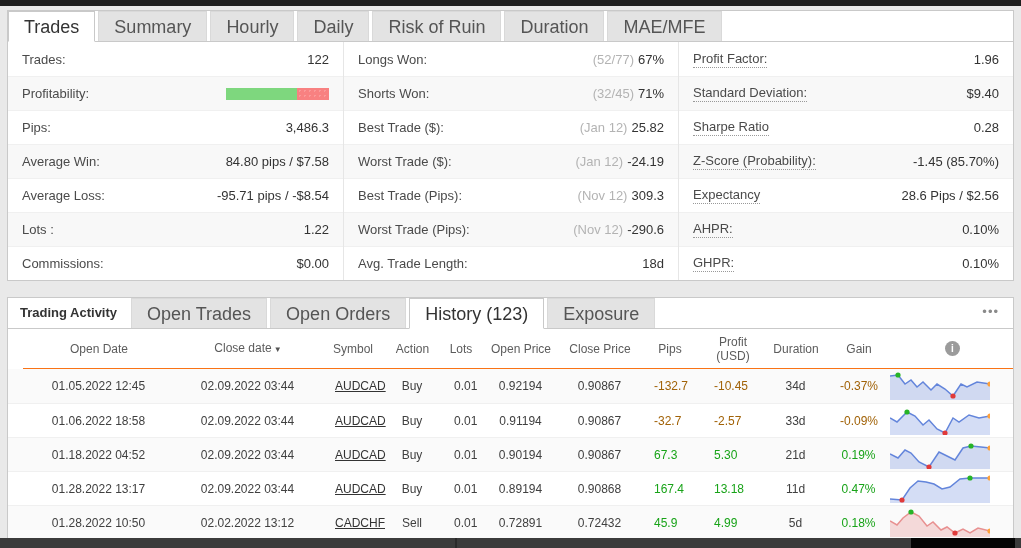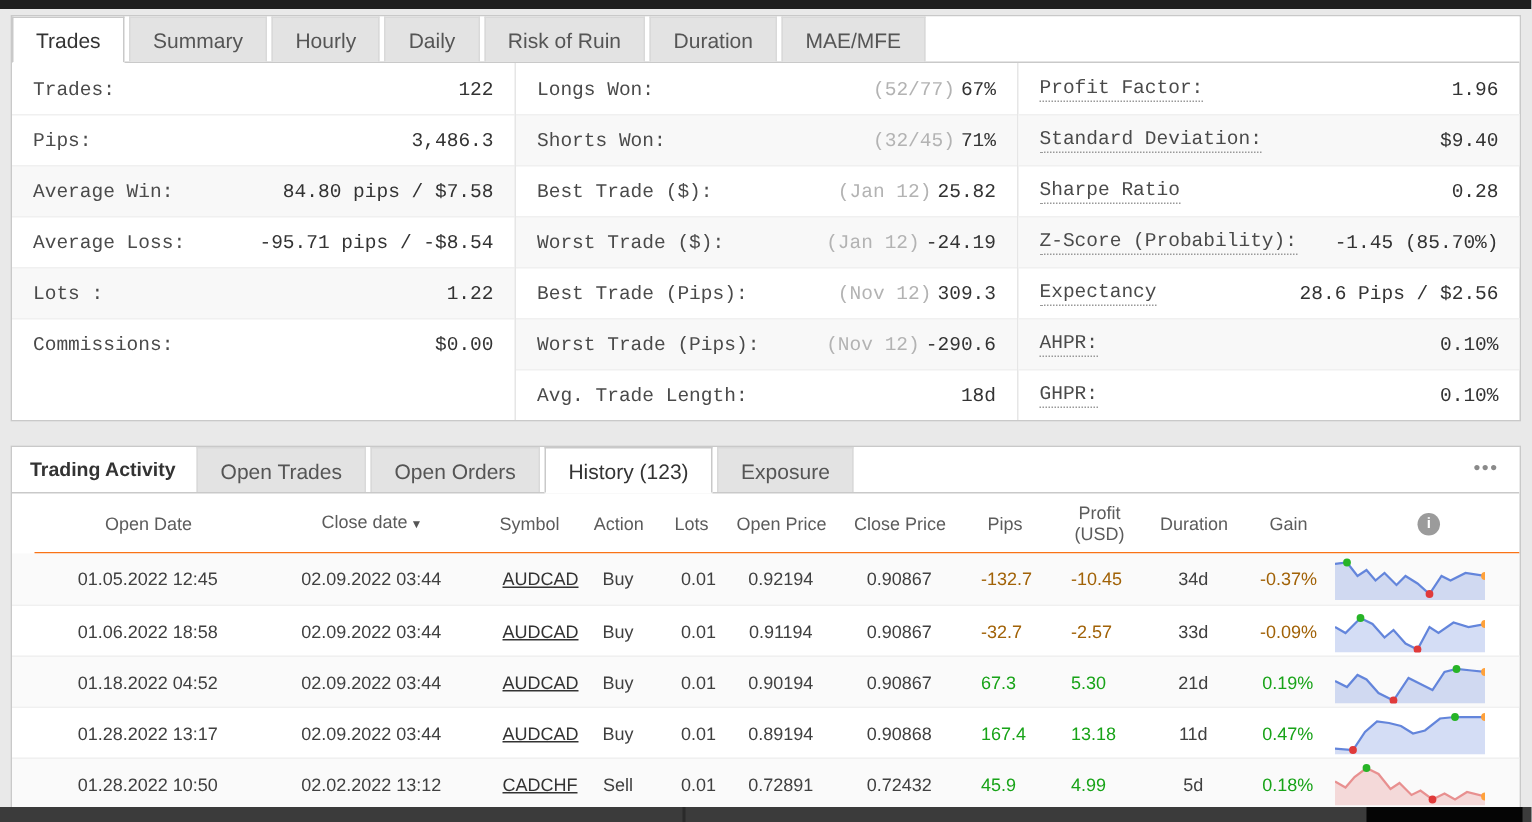--- a/index.html
+++ b/index.html
@@ -8,35 +8,35 @@
   .topbar { height:6px; background:#1e1e1e; width:100%; }
   .panel { background:#fff; border:1px solid #c9c9c9; margin:0 7px; }
   #stats-panel { margin-top:4px; }
   #activity-panel { margin-top:16px; height:260px; overflow:hidden; }
 
   
   .panel-head { display:flex; align-items:stretch; height:31px; background:#fff;
     border-bottom:1px solid #c9c9c9; }
   .panel-title { font-size:13px; font-weight:bold; color:#333; line-height:30px;
     padding:0 14px 0 12px; white-space:nowrap; }
-  .tab { font-size:14px; color:#555; background:#e3e3e3; line-height:30px;
+  .tab { font-size:18px; color:#555; background:#e3e3e3; line-height:30px;
     padding:0 15px; margin-right:3px; cursor:pointer; white-space:nowrap;
     border:1px solid #d9d9d9; border-bottom:none; }
   .tab.active { background:#fff; color:#333; border:1px solid #c9c9c9;
     border-bottom:1px solid #fff; margin-bottom:-1px; }
   .head-spacer { flex:1; }
   .menu-dots { color:#8a8a8a; font-size:13px; letter-spacing:1px; line-height:28px;
     padding:0 14px; cursor:pointer; }
 
   
   .stats-grid { display:grid; grid-template-columns:1fr 1fr 1fr; }
   .stats-col { border-left:1px solid #e6e6e6; }
   .stats-col:first-child { border-left:none; }
   .stat-row { height:34px; display:flex; align-items:center; justify-content:space-between;
-    padding:0 14px; font-size:13px; border-top:1px solid #f0f0f0;font-family:Liberation Mono, monospace; }
+    padding:0 14px; font-size:13px; border-top:1px solid #f0f0f0; }
   .stat-row:first-child { border-top:none; }
   .stat-row.alt { background:#f8f8f8; }
   .stat-label { color:#4a4a4a; }
   .stat-label.dotted { border-bottom:1px dotted #999; padding-bottom:1px; cursor:help; }
   .stat-value { color:#333; white-space:nowrap; }
   .stat-muted { color:#b3b3b3; margin-right:4px; }
   .profit-bar { width:103px; height:12px; display:flex; }
   .profit-bar .win { background:#7ed77e; height:100%; }
   .profit-bar .loss { background:#f88181; height:100%;
     background-image:radial-gradient(#fa9a9a 1px, transparent 1px); background-size:5px 5px; }
@@ -87,20 +87,27 @@
         <div class="tab">MAE/MFE</div>
       </div>
     <div class="head-spacer"></div>
   </div>
   <div class="stats-grid" id="stats-grid">
       <div class="stats-col">
         <div class="stat-row">
           <span class="stat-label">Trades:</span>
           <span class="stat-value">122</span>
         </div>
+        <div class="stat-row alt">
+          <span class="stat-label">Profitability:</span>
+          <div class="profit-bar">
+            <div class="win" style="width: 69%;"></div>
+            <div class="loss" style="width: 31%;"></div>
+          </div>
+        </div>
         <div class="stat-row">
           <span class="stat-label">Pips:</span>
           <span class="stat-value">3,486.3</span>
         </div>
         <div class="stat-row alt">
           <span class="stat-label">Average Win:</span>
           <span class="stat-value">84.80 pips / $7.58</span>
         </div>
         <div class="stat-row">
           <span class="stat-label">Average Loss:</span>

